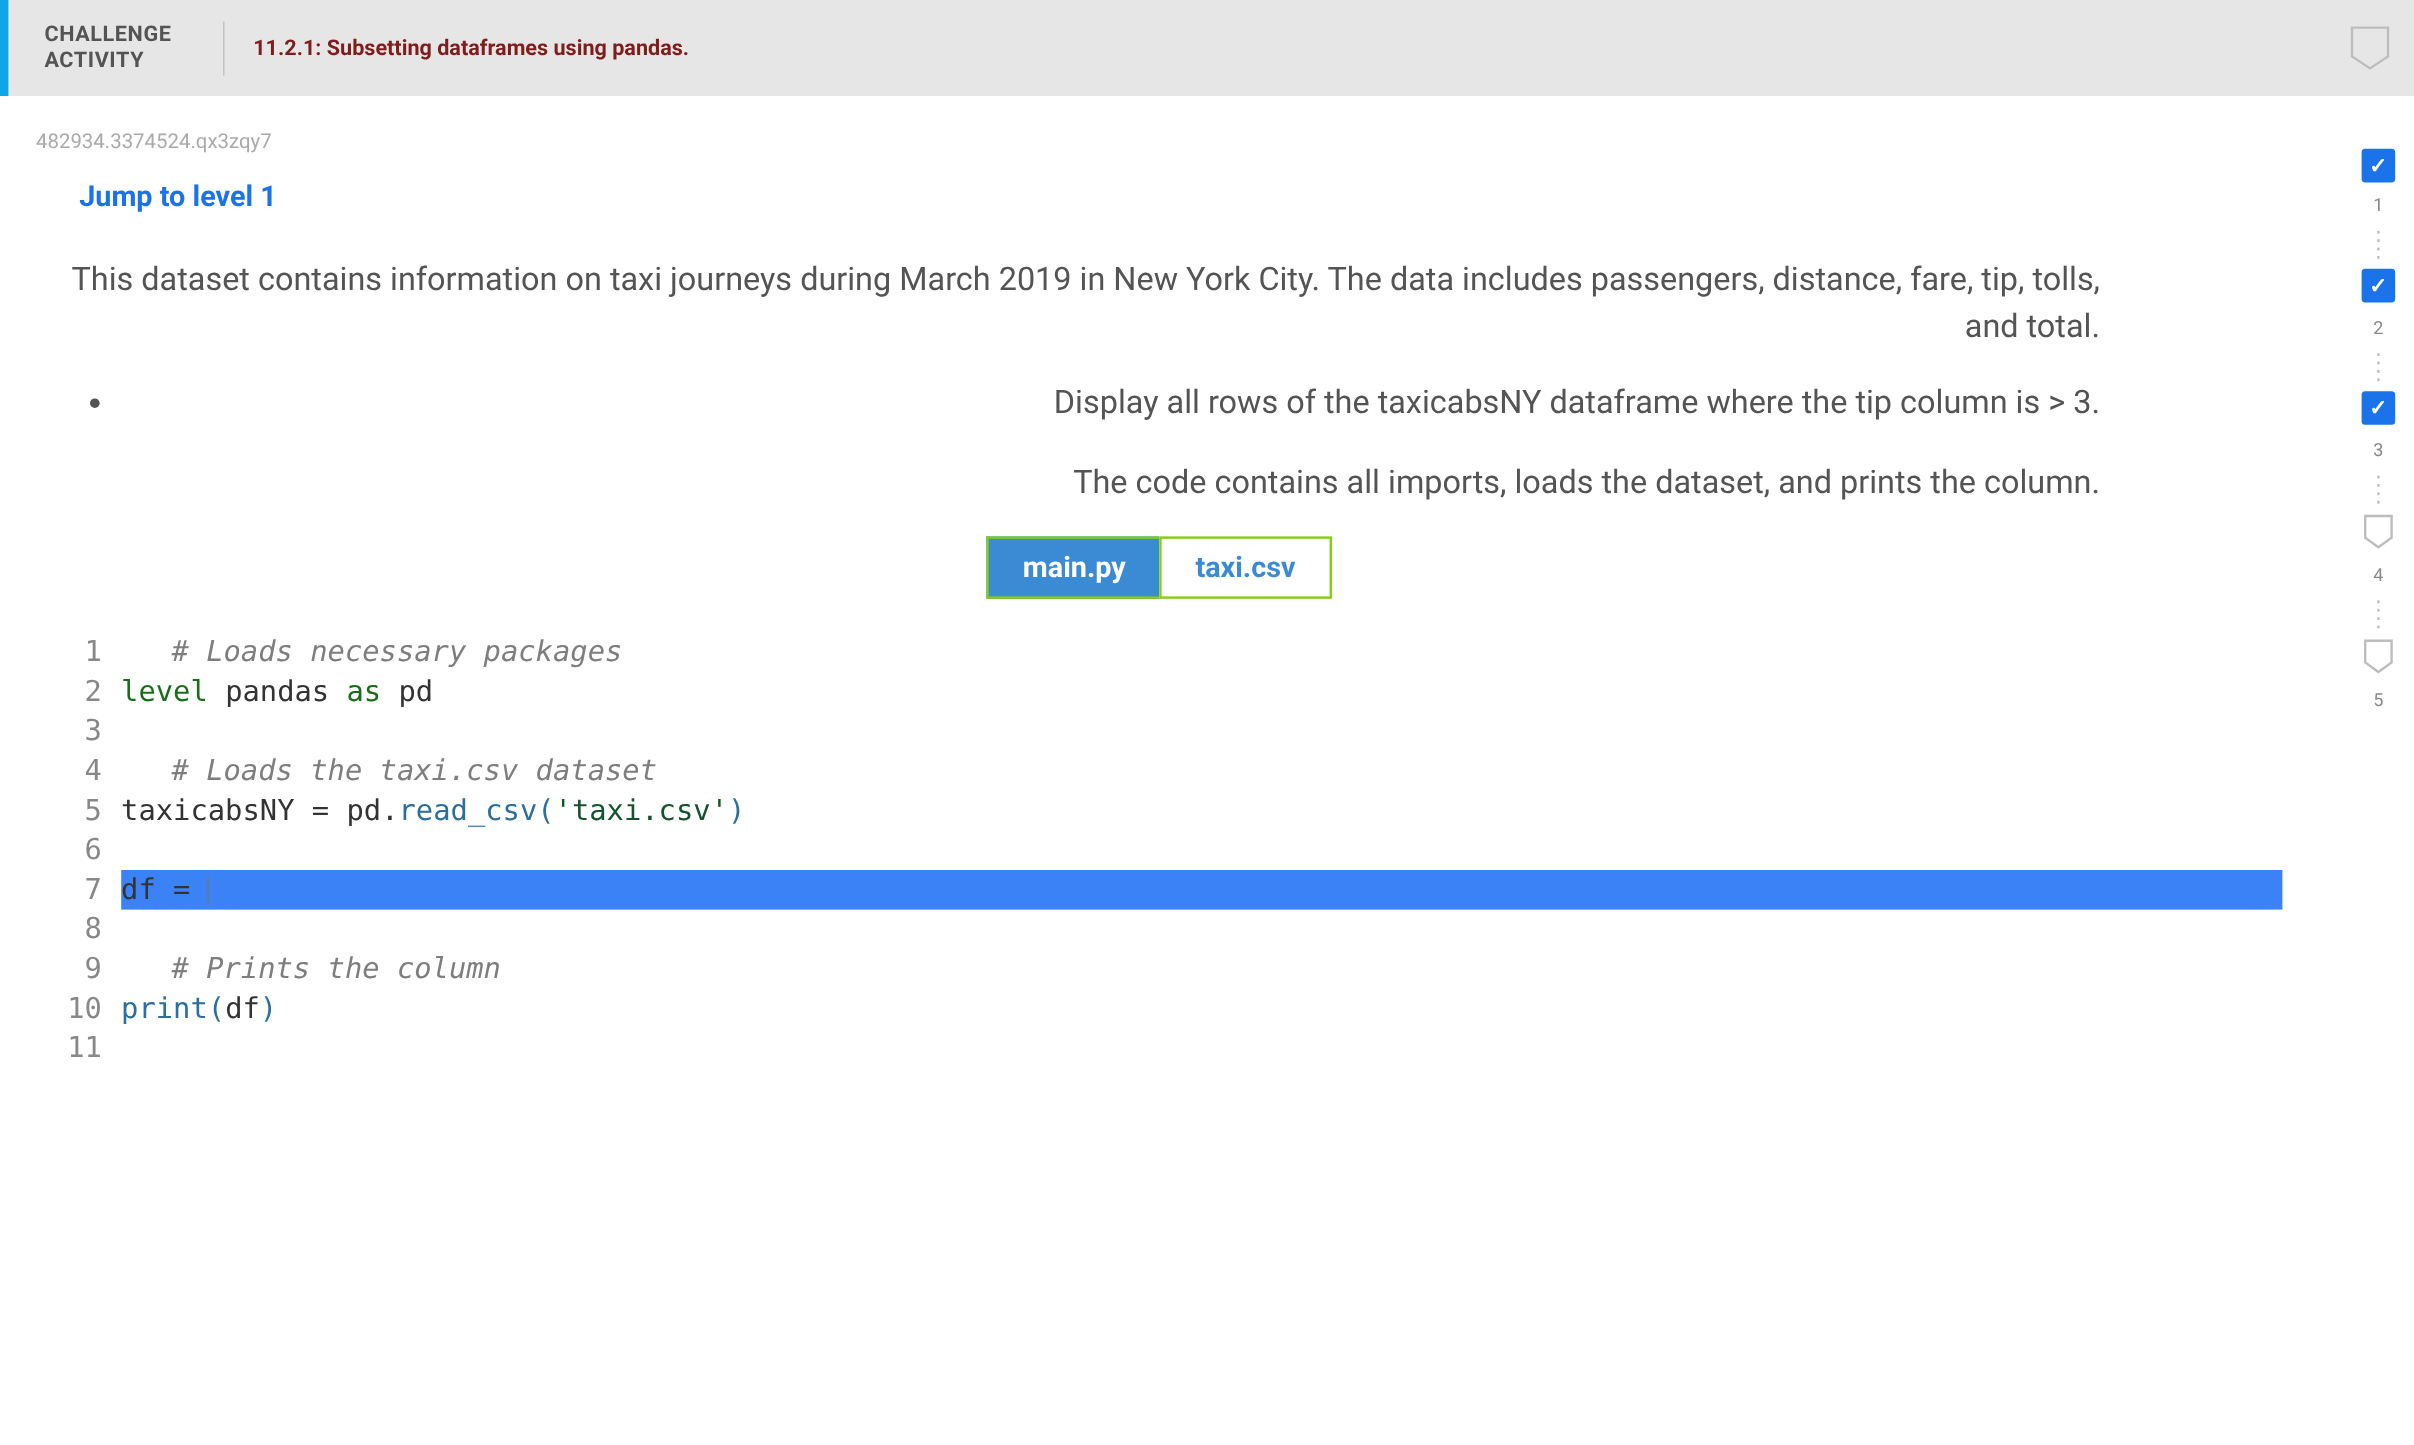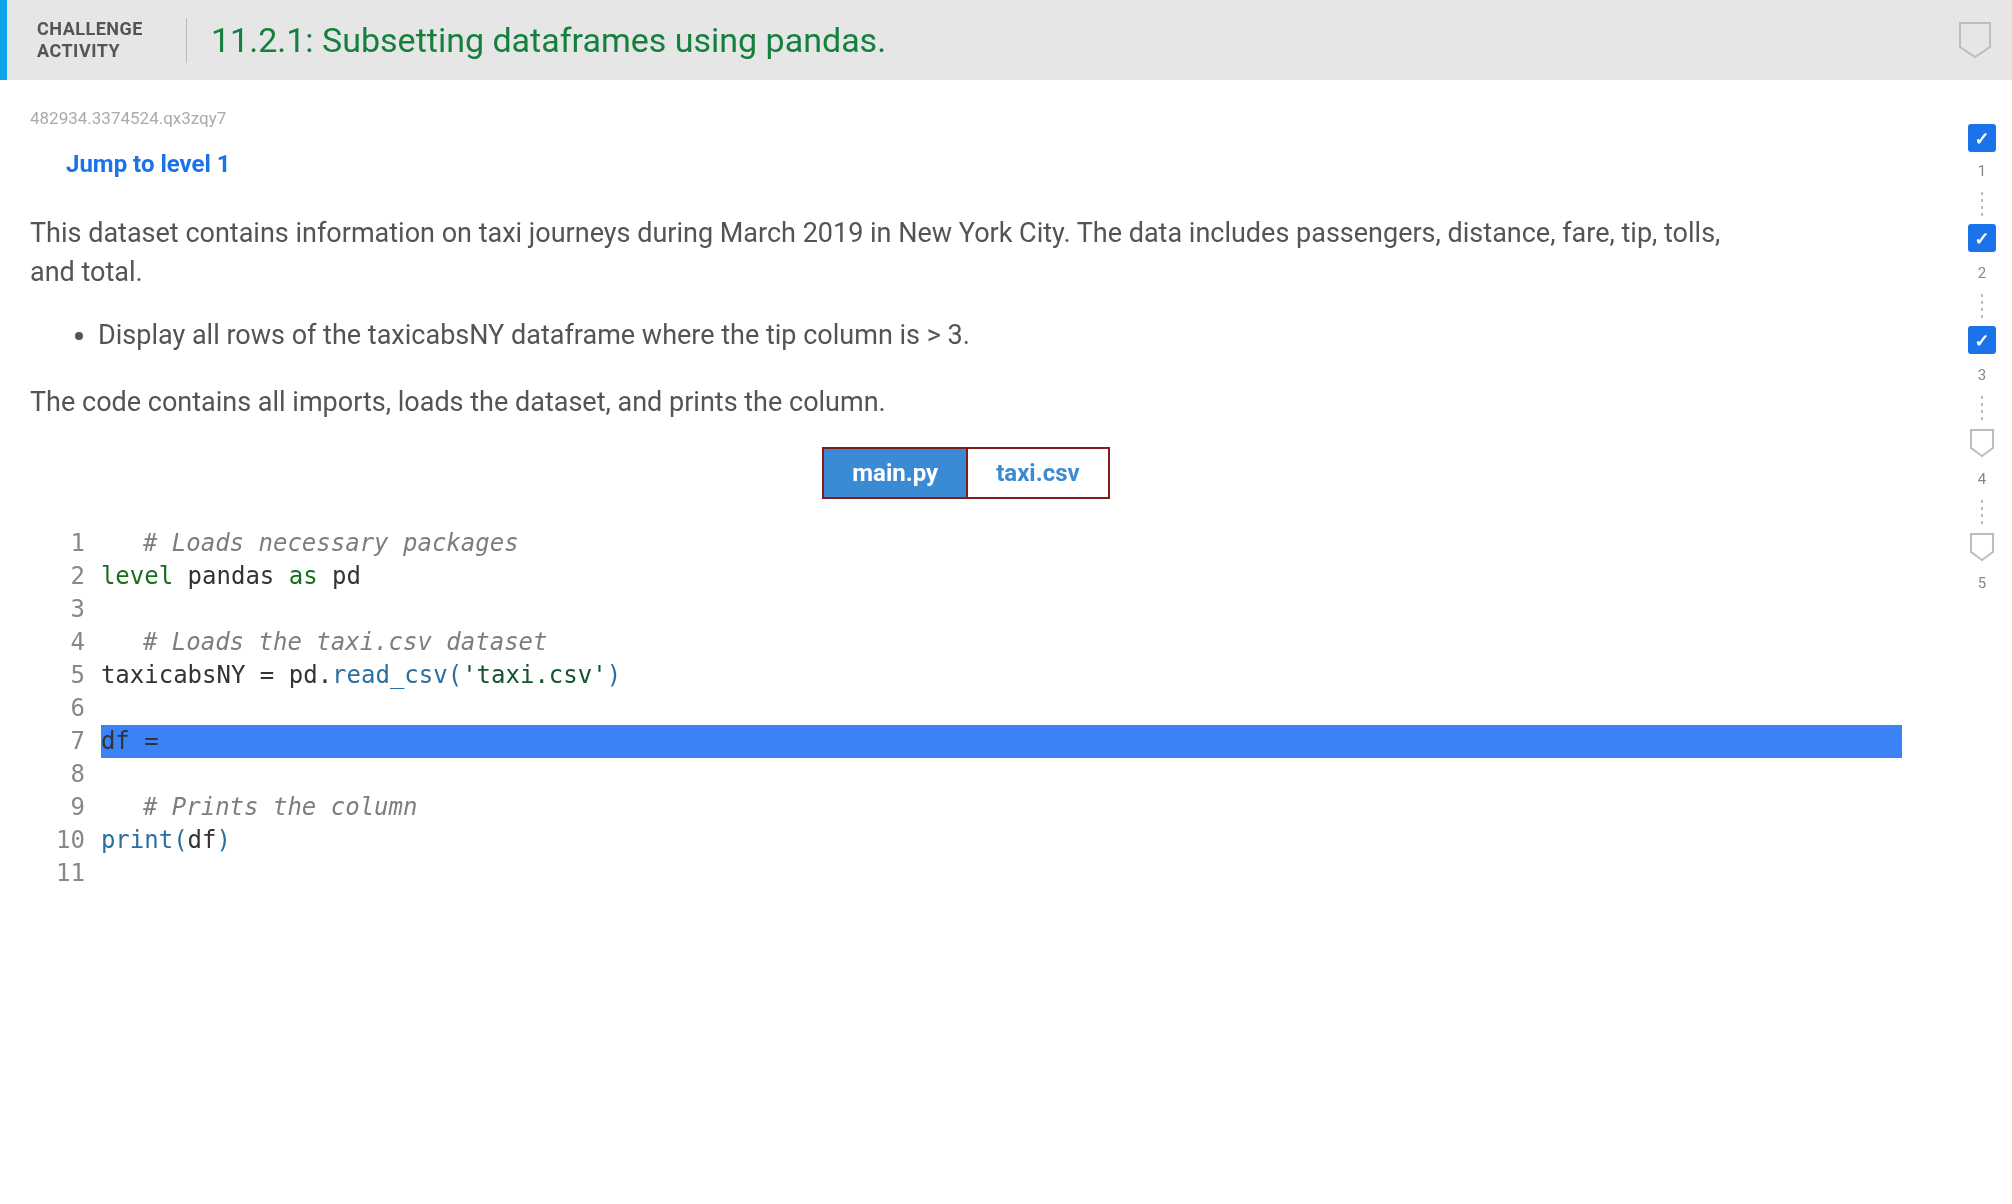--- a/index.html
+++ b/index.html
@@ -22,23 +22,23 @@
     font-weight: 700;
     color: #545454;
     letter-spacing: 0.5px;
     line-height: 1.25;
     width: 150px;
     border-right: 1px solid #bbb;
     padding-right: 14px;
     margin-right: 24px;
   }
   .activity-title {
-    font-size: 34px;
-    color: #15803d;
-    font-weight: 400;
+    font-size: 18px;
+    color: #7f1d1d;
+    font-weight: 700;
   }
   .pocket-icon {
     margin-left: auto;
     width: 34px;
     height: 38px;
   }
   .pocket-icon svg { width: 100%; height: 100%; }
 
   .main-area {
     display: flex;
@@ -61,37 +61,38 @@
     margin-left: 36px;
     margin-bottom: 36px;
     display: inline-block;
     cursor: pointer;
   }
   .desc {
     font-size: 27px;
     color: #545454;
     line-height: 1.45;
     max-width: 1720px;
+    text-align: right;
   }
   .desc p { margin-bottom: 24px; }
   .desc ul { margin: 10px 0 28px 68px; }
   .desc li { font-size: 27px; color: #545454; }
 
   .file-tabs {
     display: flex;
     justify-content: center;
     gap: 0;
     margin-top: 18px;
     margin-bottom: 28px;
   }
   .file-tab {
     font-size: 24px;
     font-weight: 700;
     padding: 10px 28px;
-    border: 2px solid #7f1d1d;
+    border: 2px solid #84cc16;
     cursor: pointer;
     background: #fff;
     color: #3b8bd4;
   }
   .file-tab.active {
     background: #3b8bd4;
     color: #fff;
   }
   .file-tab:first-child { border-right: none; }
 

